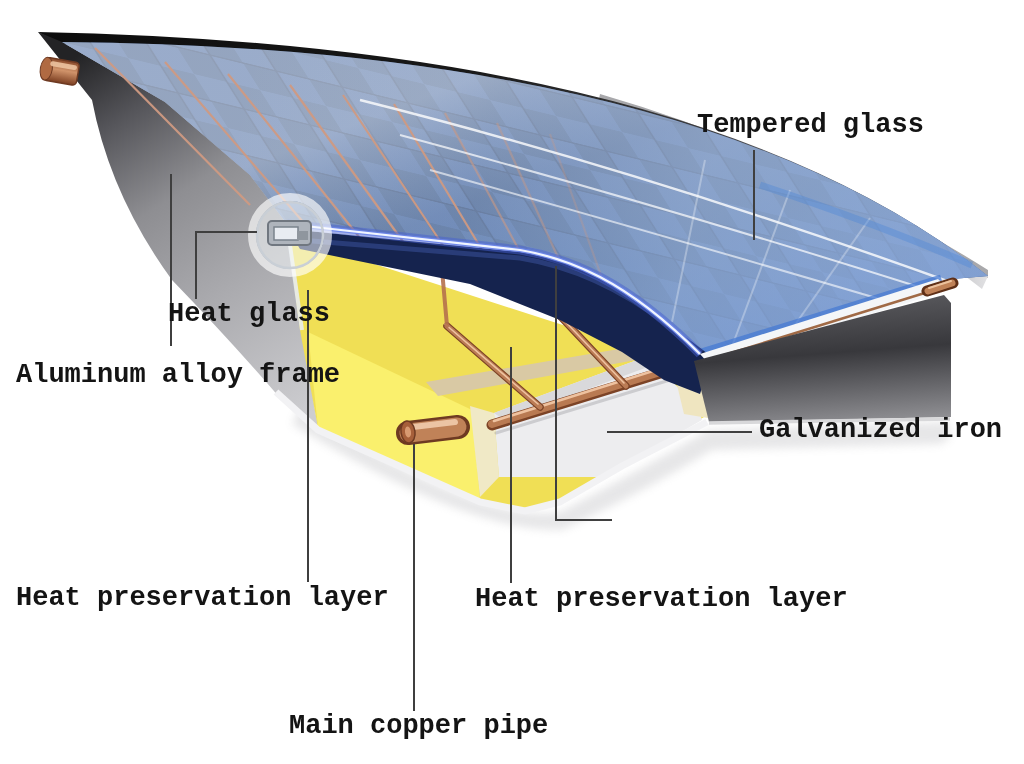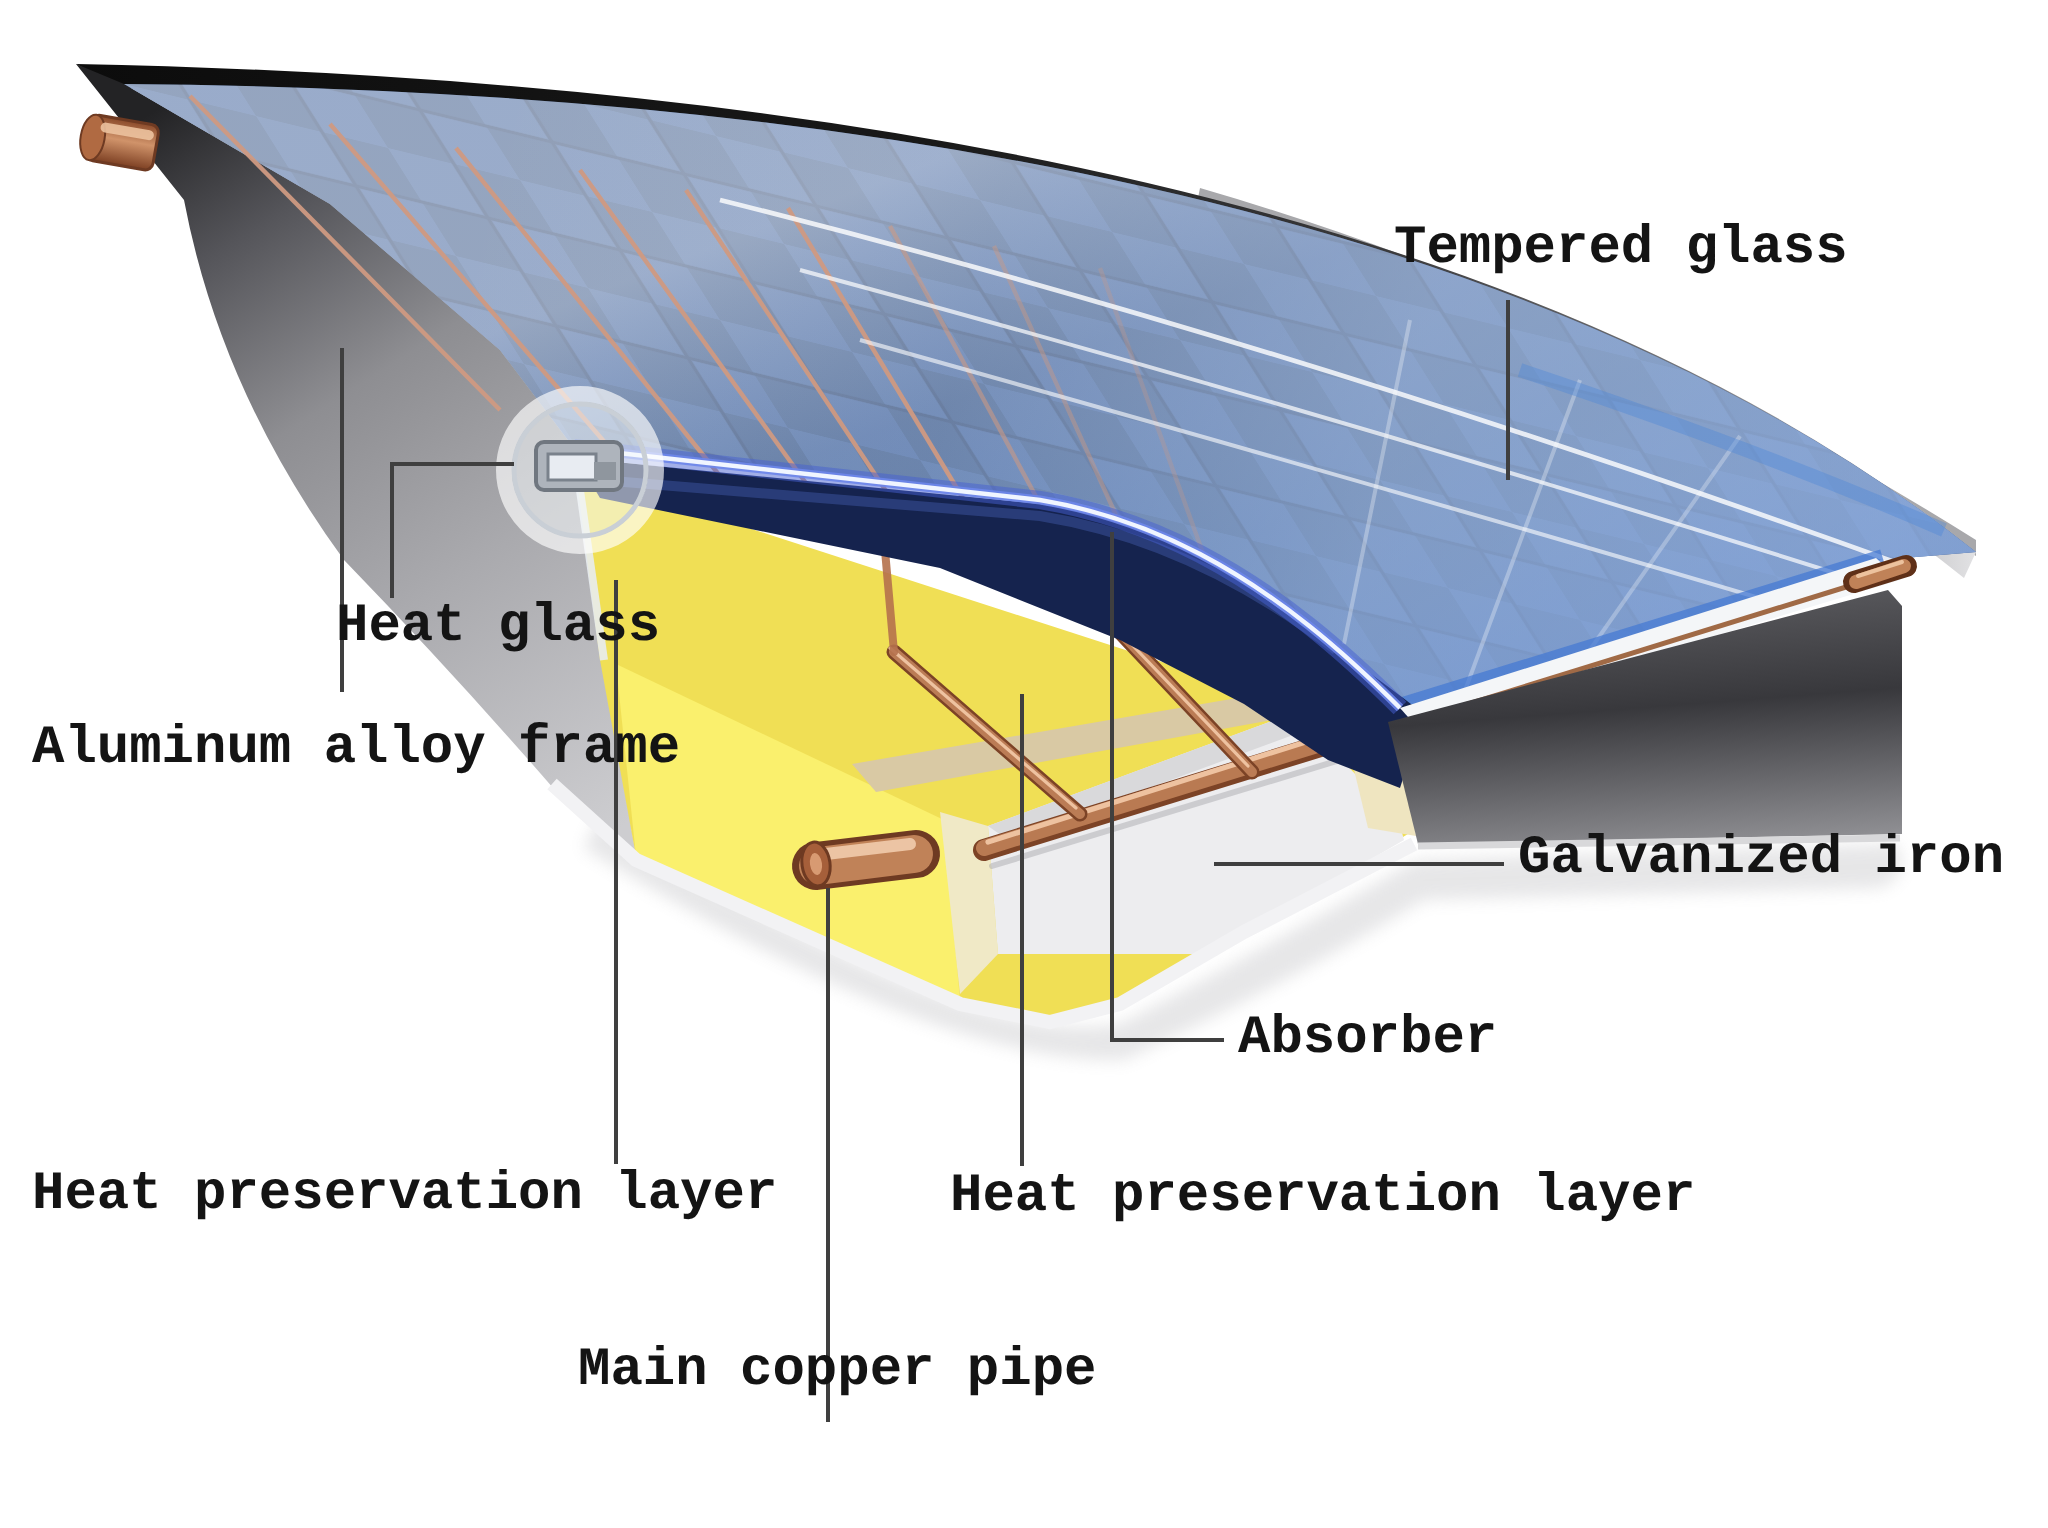--- a/index.html
+++ b/index.html
@@ -12,21 +12,21 @@
     position:absolute;font-weight:700;font-size:27px;line-height:29px;
     color:#141414;white-space:nowrap;letter-spacing:0;
   }
   .lbl-tempered{left:697px;top:111px;}
   .lbl-plate{left:168px;top:300px;}
   .lbl-frame{left:16px;top:361px;}
   .lbl-galv{left:759px;top:416px;}
   .lbl-absorber{left:619px;top:506px;}
   .lbl-hp-left{left:16px;top:584px;}
   .lbl-hp-right{left:475px;top:585px;}
-  .lbl-main{left:289px;top:672px;}
+  .lbl-main{left:289px;top:712px;}
 </style>
 </head>
 <body>
 
 <div class="stage">
 
 <svg width="1024" height="764" viewBox="0 0 1024 764" aria-hidden="true">
   <defs>
     <pattern id="cells" width="2" height="2" patternUnits="userSpaceOnUse" patternTransform="matrix(33,8,17,27,62,42)">
       <rect width="2" height="2" fill="#24406f"></rect>
@@ -201,17 +201,16 @@
     <path d="M308,290 L308,582"></path>
     <path d="M511,347 L511,583"></path>
     <path d="M414,444 L414,711"></path>
   </g>
 </svg>
 
   <div class="diagram-label lbl-tempered">Tempered glass</div>
   <div class="diagram-label lbl-plate">Heat glass</div>
   <div class="diagram-label lbl-frame">Aluminum alloy frame</div>
   <div class="diagram-label lbl-galv">Galvanized iron</div>
-  <div class="diagram-label lbl-absorber">Absorber</div>
   <div class="diagram-label lbl-hp-left">Heat preservation layer</div>
   <div class="diagram-label lbl-hp-right">Heat preservation layer</div>
   <div class="diagram-label lbl-main">Main copper pipe</div>
 </div>
 
 </body></html>

